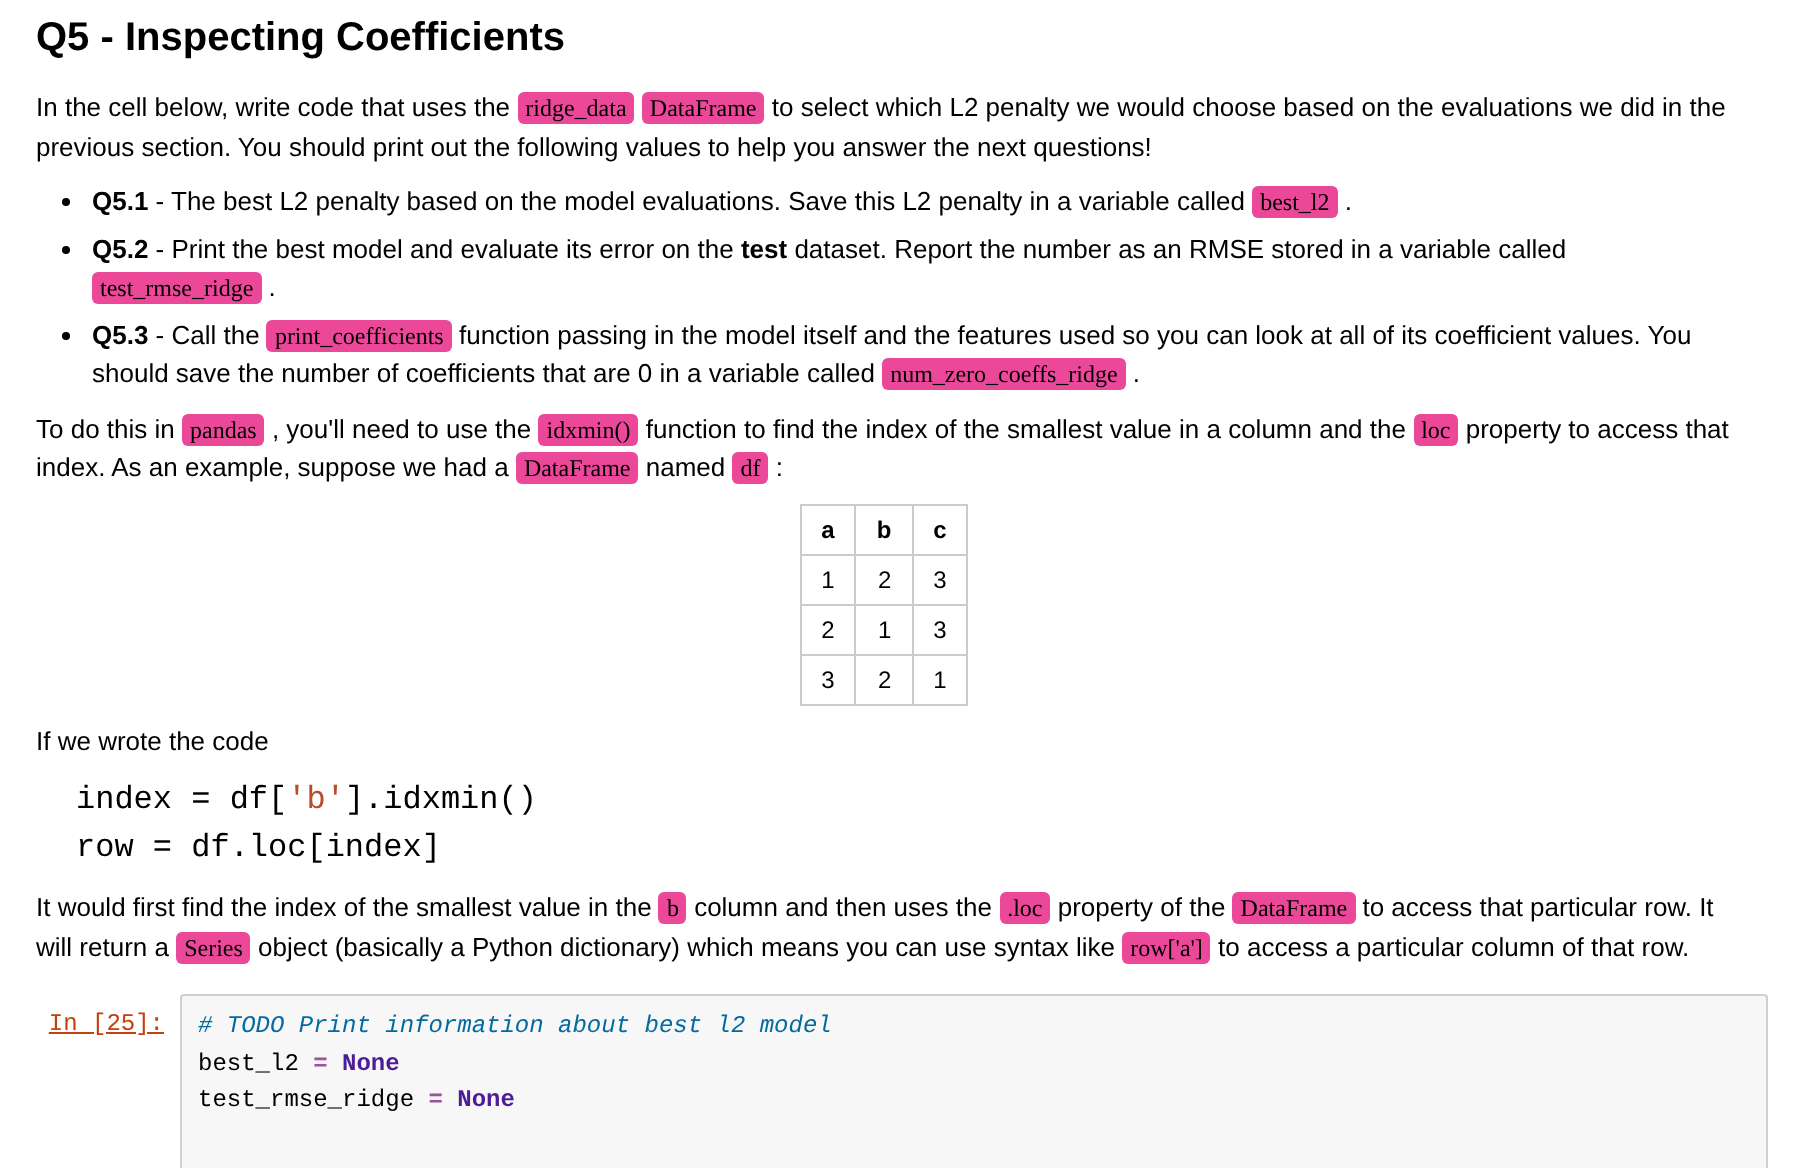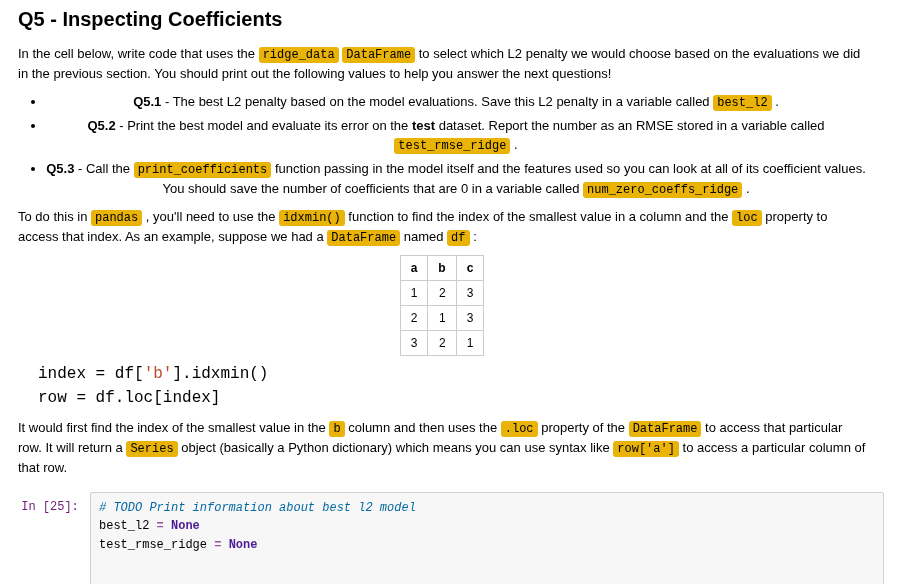--- a/index.html
+++ b/index.html
@@ -25,25 +25,24 @@
     margin: 4px 0 10px 0;
   }
   p { margin: 8px 0; }
   ul.qlist {
     margin: 6px 0 8px 0;
     padding-left: 28px;
   }
   ul.qlist li {
     margin: 4px 0;
     list-style-type: disc;
-    text-align: center;
   }
   code.inline, .mono {
-    font-family: Liberation Mono, monospace;
-    background: #eab308;
+    font-family: Liberation Serif, serif;
+    background: #ec4899;
     padding: 1px 4px;
     border-radius: 3px;
     font-size: 12px;
   }
   table.df {
     border-collapse: collapse;
     margin: 6px auto;
     font-size: 12px;
   }
   table.df th, table.df td {
@@ -63,27 +62,28 @@
   .str { color: #b84b2a; }
 
   
   .cell {
     display: flex;
     align-items: flex-start;
     margin-top: 14px;
   }
   .prompt {
     width: 72px;
-    text-align: center;
+    text-align: right;
     padding-right: 8px;
     font-family: Menlo, Monaco, "Courier New", monospace;
     font-size: 12px;
-    color: #701a75;
+    color: #c2410c;
     padding-top: 6px;
     box-sizing: border-box;
+    text-decoration: underline;
   }
   .cell-input {
     flex: 1;
     border: 1px solid #cfcfcf;
     background: #f7f7f7;
     border-radius: 2px;
     padding: 6px 8px;
     font-family: Menlo, Monaco, "Courier New", monospace;
     font-size: 12px;
     line-height: 1.55;
@@ -144,20 +144,21 @@
         <td>3</td>
       </tr>
       <tr>
         <td>3</td>
         <td>2</td>
         <td>1</td>
       </tr>
     </tbody>
       </table>
 
+    <p>If we wrote the code</p>
 
     <pre class="codeblock"><span>index = df[</span><span class="str">'b'</span><span>].idxmin()</span>
 <span>row = df.loc[index]</span></pre>
 
     <p>
       <span>It would first find the index of the smallest value in the </span><code class="inline">b</code><span> column and then uses the </span><code class="inline">.loc</code><span> property of the </span><code class="inline">DataFrame</code><span> to access that particular row. It will return a </span><code class="inline">Series</code><span> object (basically a Python dictionary) which means you can use syntax like </span><code class="inline">row['a']</code><span> to access a particular column of that row.</span>
     </p>
   </div>
 
   <div class="cell">

